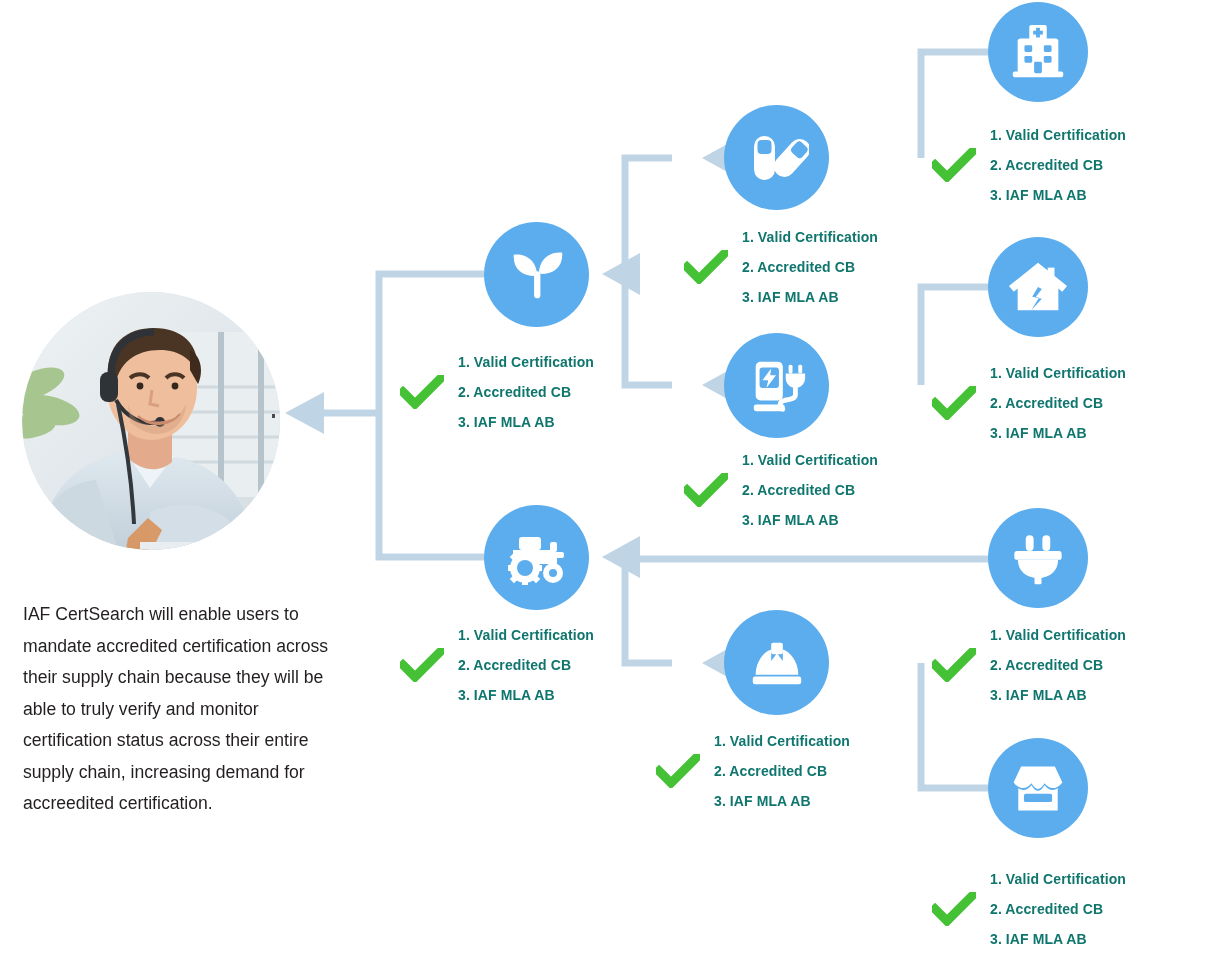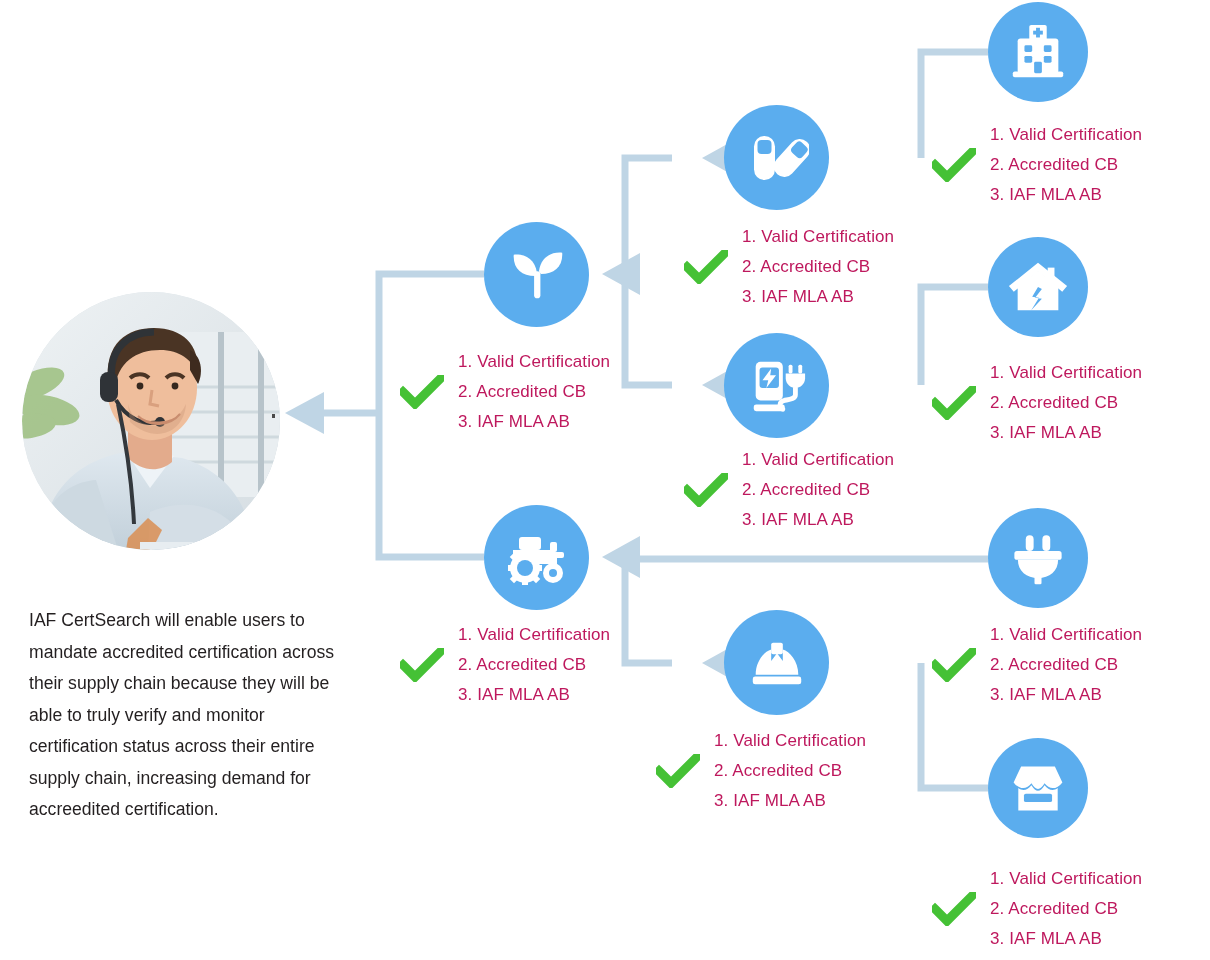--- a/index.html
+++ b/index.html
@@ -12,31 +12,31 @@
 
   
   .node{position:absolute;border-radius:50%;background:#5BADEE;z-index:3;
         display:flex;align-items:center;justify-content:center;}
   .node svg{display:block;}
 
   
   .checklist{position:absolute;z-index:4;display:flex;align-items:center;gap:14px;}
   .check-icon{flex:0 0 auto;width:44px;height:34px;}
   .check-lines{display:flex;flex-direction:column;}
-  .check-lines span{color:#be185d;font-size:17px;font-weight:normal;
+  .check-lines span{color:#0f766e;font-size:14px;font-weight:bold;
                     line-height:30px;white-space:nowrap;letter-spacing:.1px;}
 
   
   #photo{position:absolute;left:22px;top:292px;width:258px;height:258px;
          border-radius:50%;overflow:hidden;z-index:3;background:#dfe6ea;}
   #photo svg{display:block;width:258px;height:258px;}
 
   
   #blurb{position:absolute;left:13px;top:589px;width:340px;z-index:4;}
-  #blurb p{margin:16px;color:#231f20;font-size:17.6px;line-height:31.5px;
+  #blurb p{margin:10px;color:#231f20;font-size:17.6px;line-height:31.5px;
            font-family:"Liberation Sans",sans-serif;}
 
   .dot{position:absolute;z-index:4;width:3px;height:4px;background:#4a4a4a;}
 </style>
 </head>
 <body>
 
 <div id="canvas">
 
   <svg id="wires" viewBox="0 0 1210 960" xmlns="http://www.w3.org/2000/svg">

